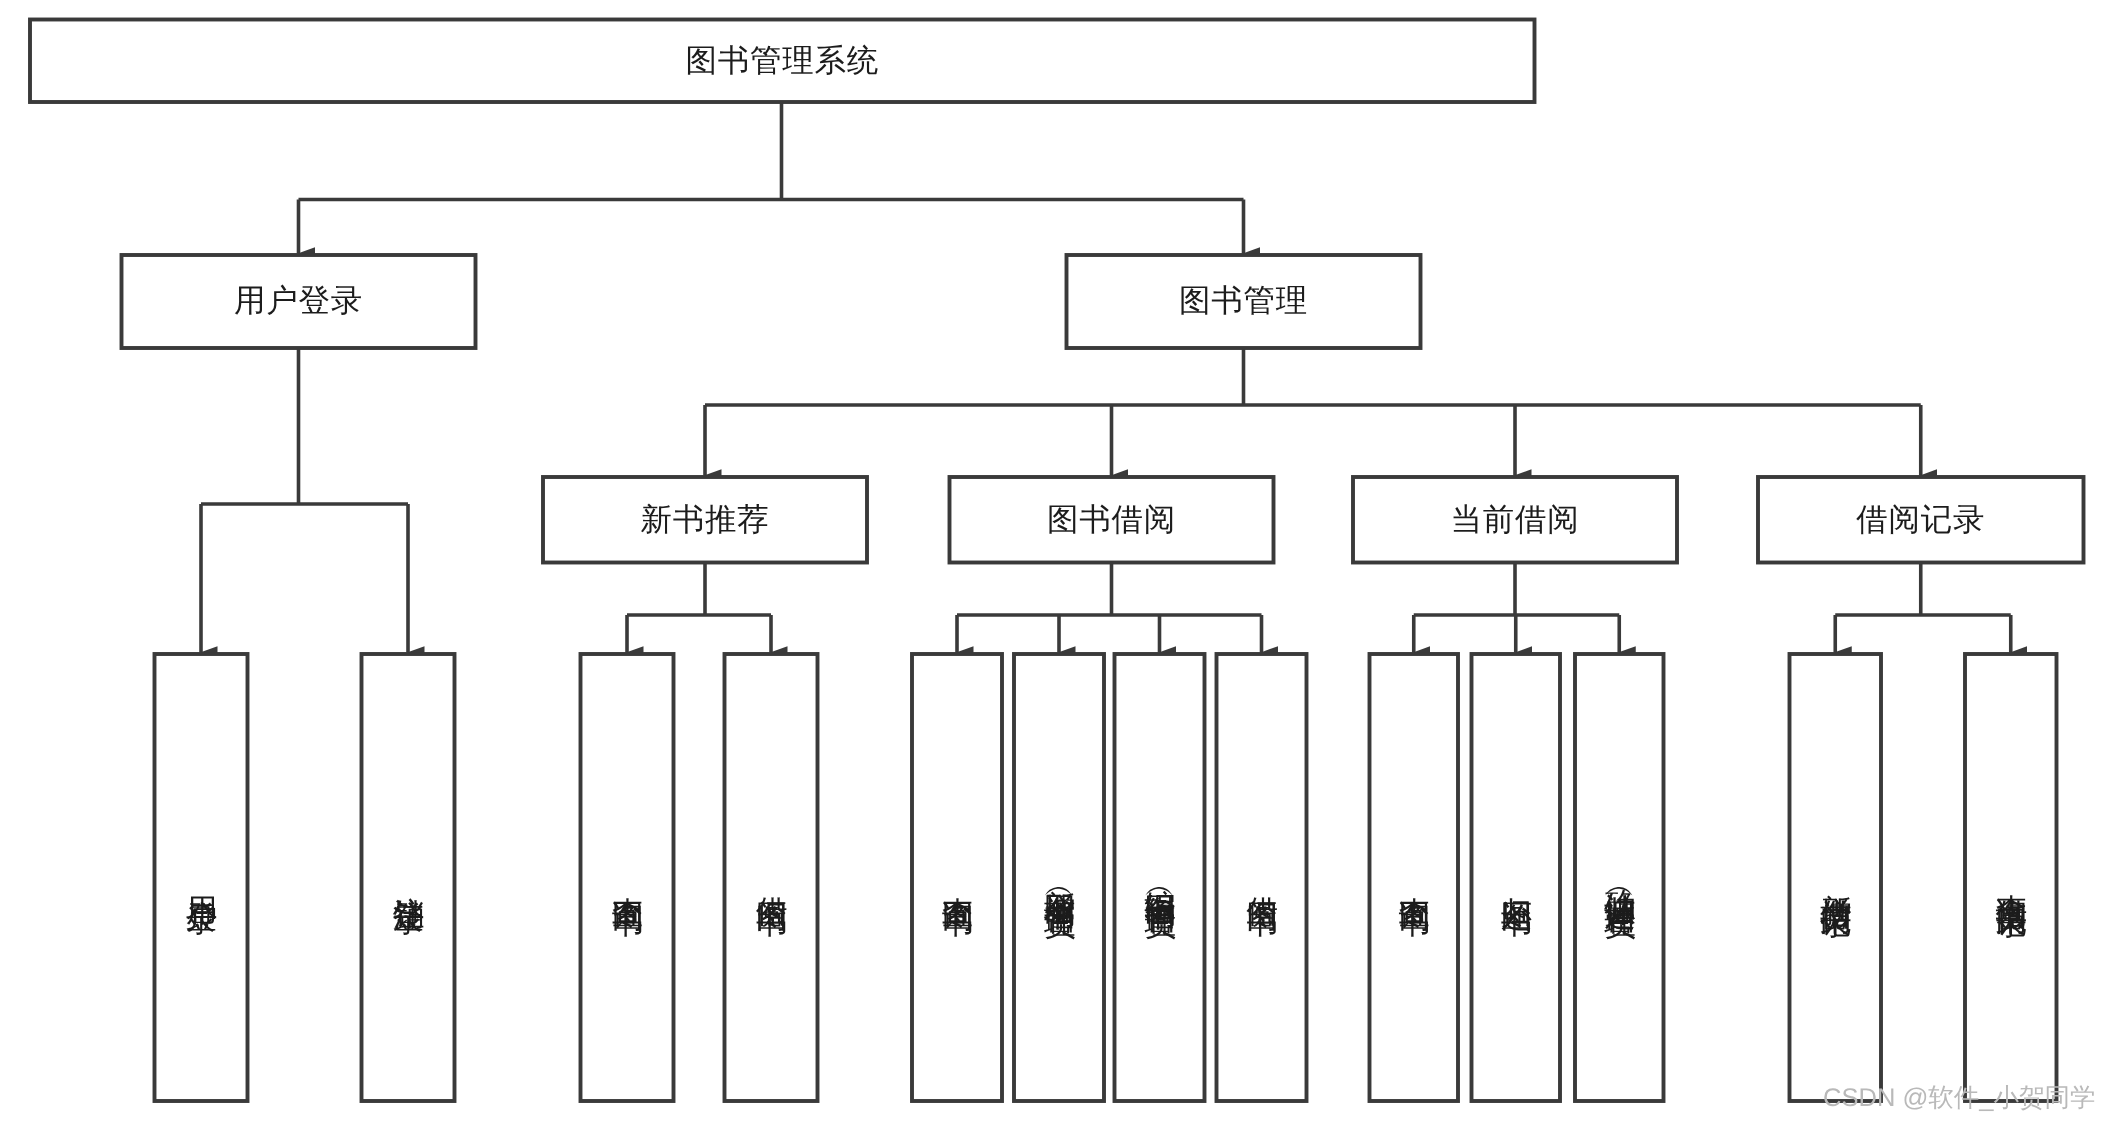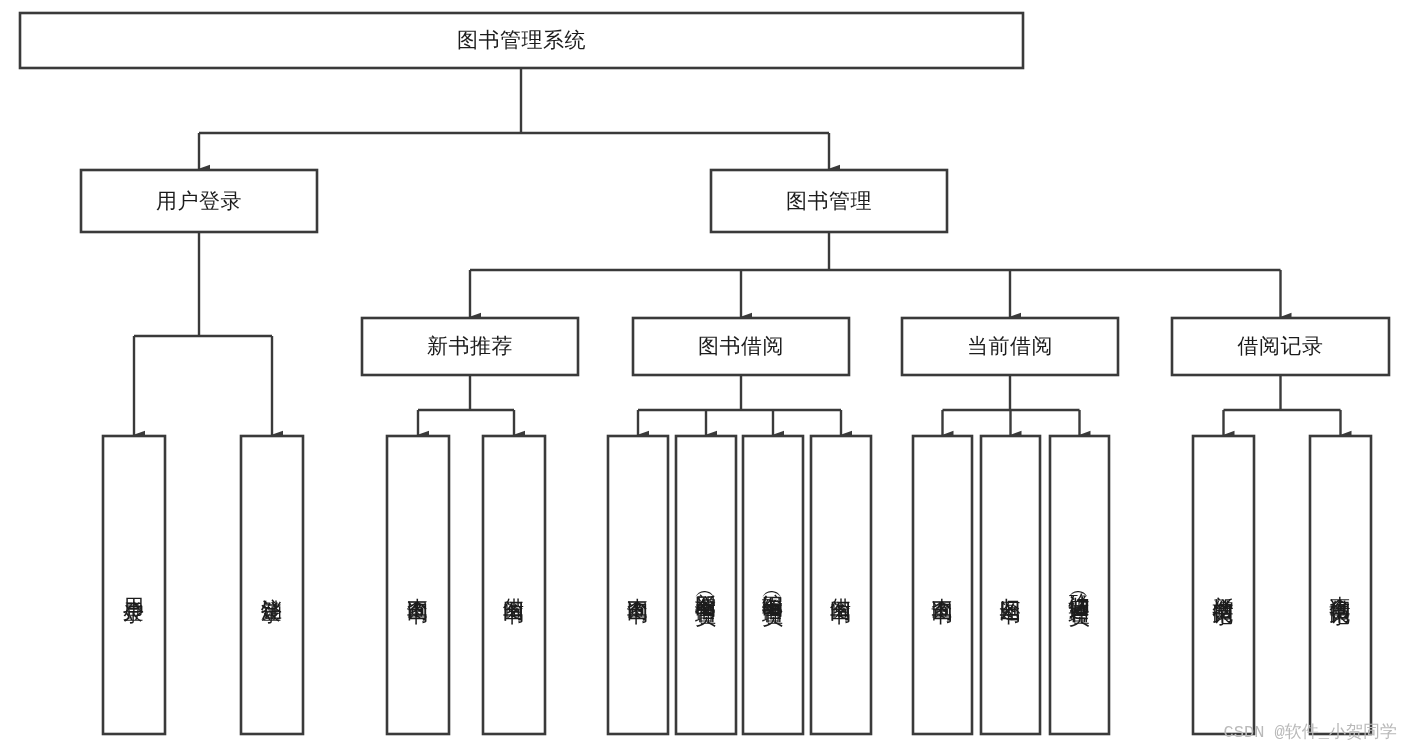--- a/index.html
+++ b/index.html
@@ -56,21 +56,21 @@
     stroke-linecap: butt;
   }
   .arrow-head {
     fill: #3a3a3a;
     stroke: none;
   }
   .watermark {
     position: absolute;
     right: 8px;
     bottom: 4px;
-    font-family: Liberation Mono, monospace;
+    font-family: Liberation Sans, sans-serif;
     font-size: 17px;
     color: #b9b9b9;
     white-space: nowrap;
     user-select: none;
     pointer-events: none;
   }
 </style>
 </head>
 <body>
 

